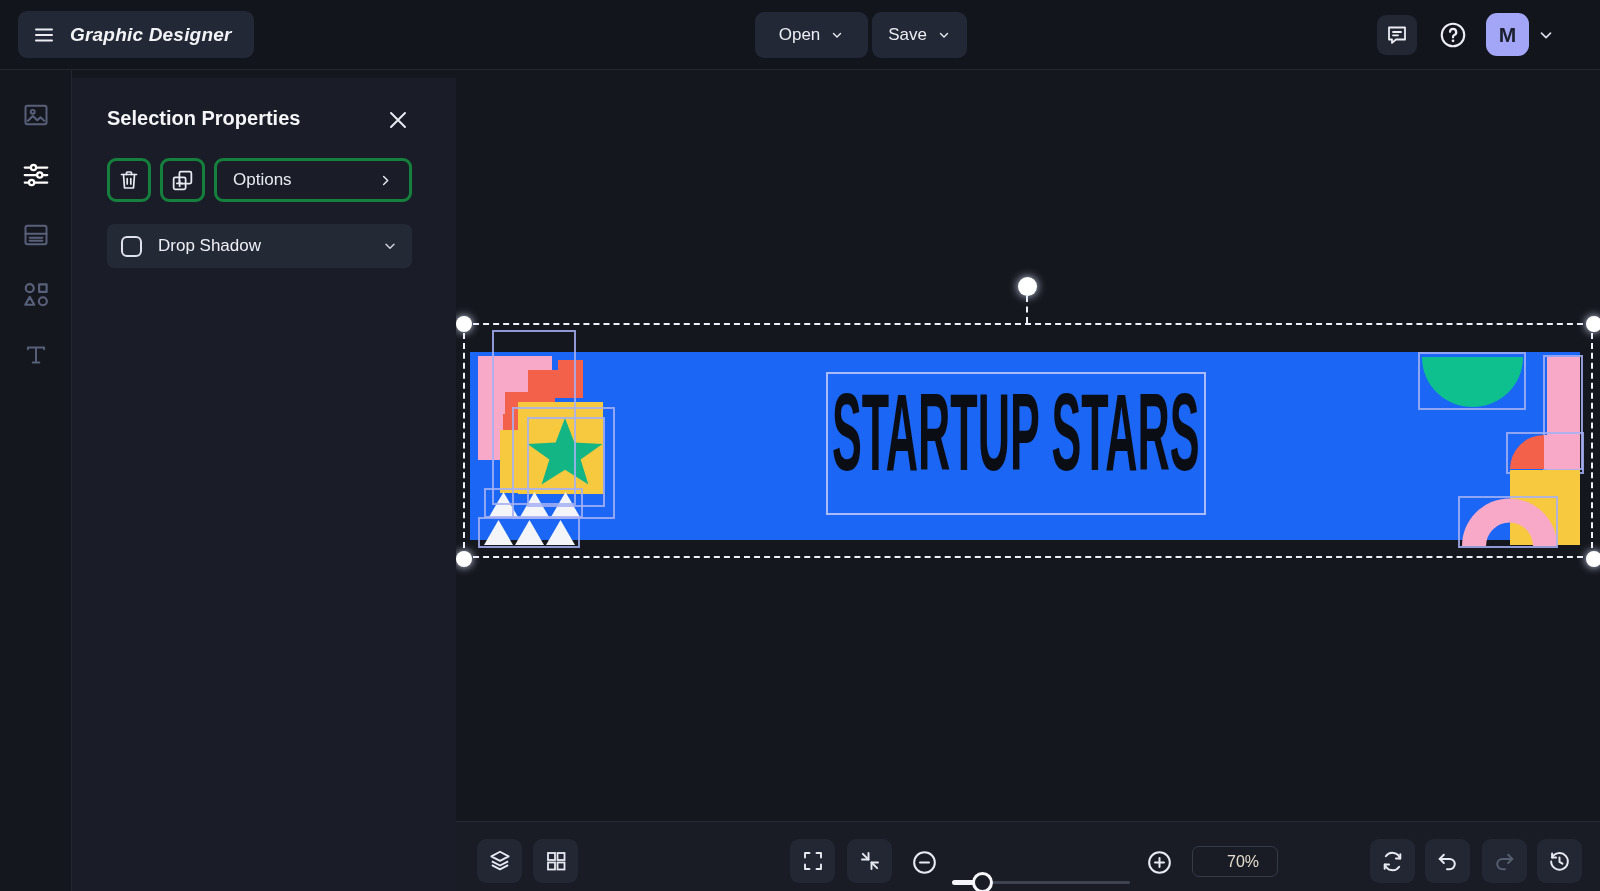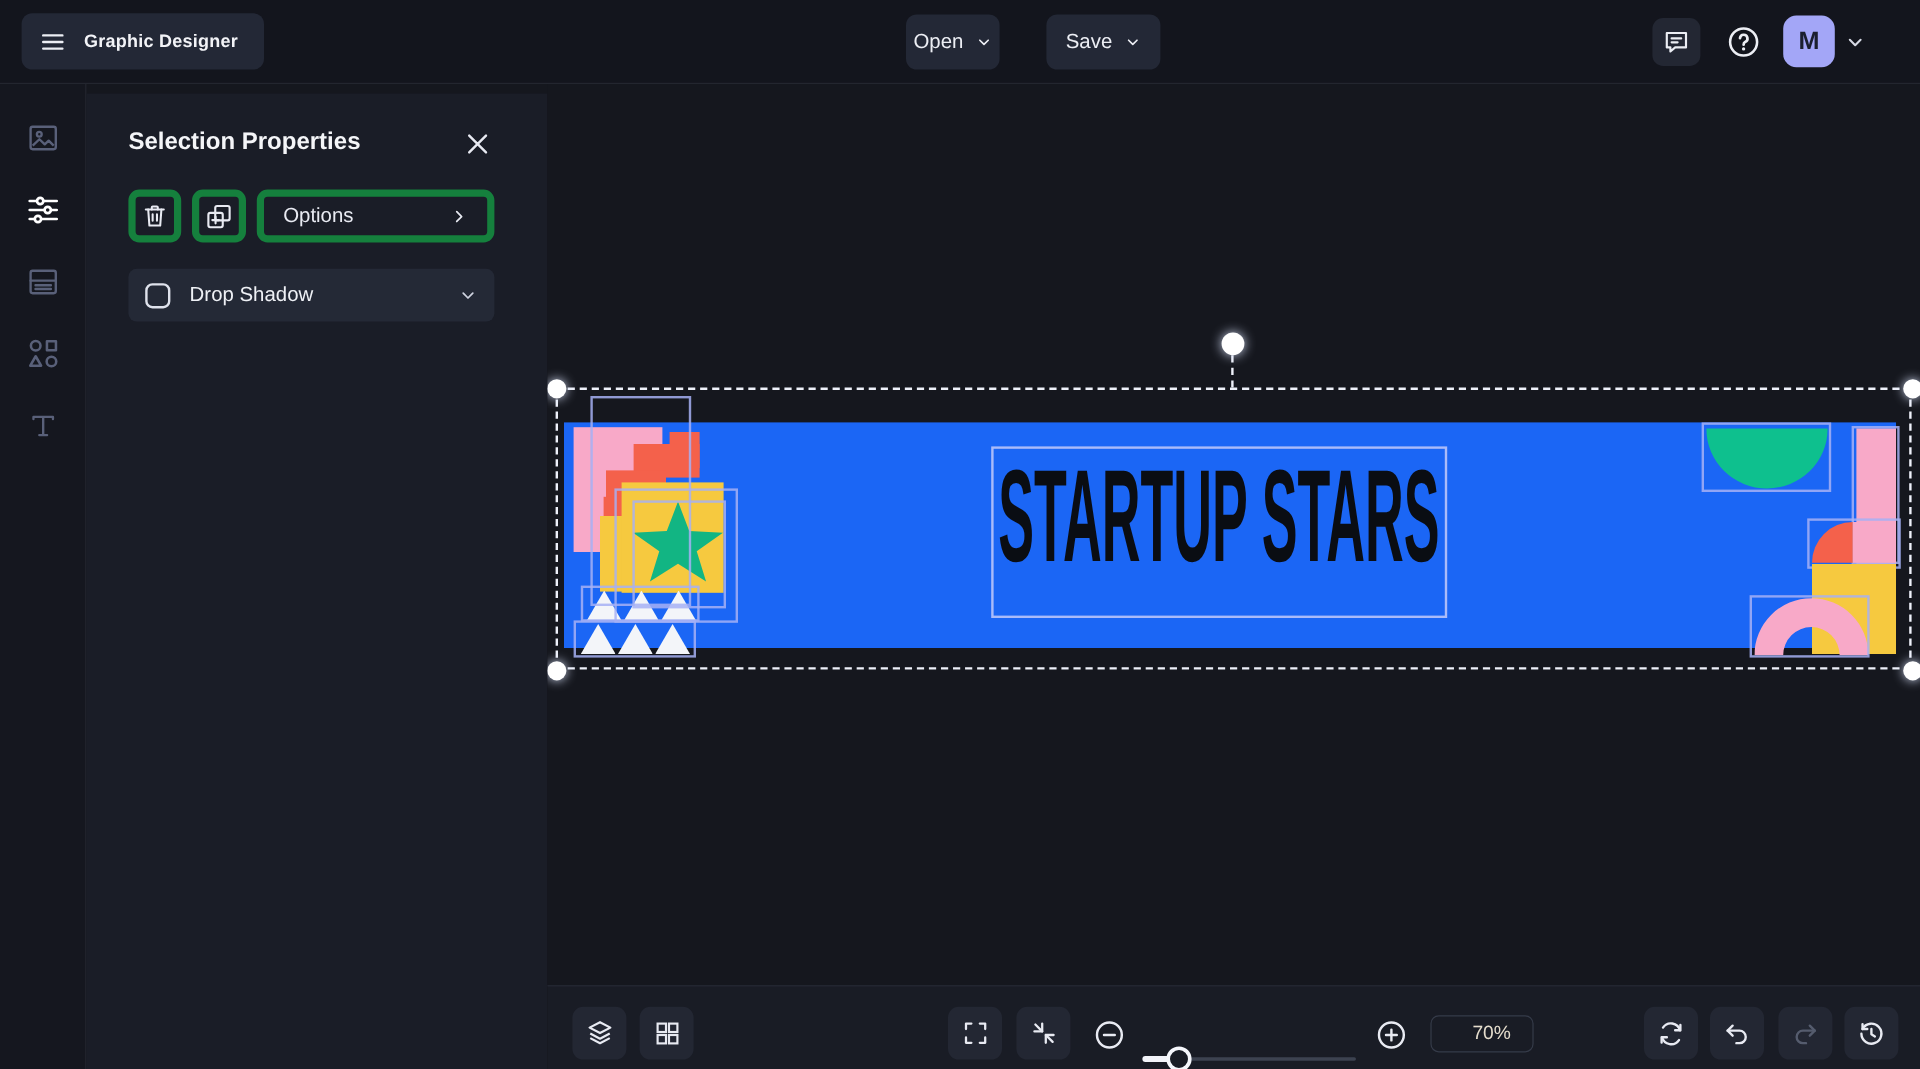--- a/index.html
+++ b/index.html
@@ -5,25 +5,25 @@
   * { margin:0; padding:0; box-sizing:border-box; }
   html,body { width:1600px; height:891px; overflow:hidden; background:#15171e;
     font-family:"Liberation Sans", sans-serif; color:#e8eaf2; }
   #app { position:relative; width:1600px; height:891px; }
 
   
   .topbar { position:absolute; left:0; top:0; width:1600px; height:70px;
     background:#13151d; border-bottom:1px solid #23262f; z-index:30; }
   .app-chip { position:absolute; left:18px; top:11px; height:47px; padding:0 22px 0 14px;
     background:#232836; border-radius:9px; display:flex; align-items:center; gap:14px; cursor:pointer; }
-  .app-chip .title { font-size:15px; font-weight:600; letter-spacing:.2px; color:#f2f3f7; }
+  .app-chip .title { font-size:19px; font-weight:600; letter-spacing:.2px; color:#f2f3f7;font-style:italic; }
   .tb-btn { position:absolute; top:12px; height:46px; background:#232836; border-radius:9px;
     display:flex; align-items:center; justify-content:center; gap:10px; font-size:17px;
     color:#eceef4; cursor:pointer; border:none; }
-  .tb-open { left:755px; width:78px; }
+  .tb-open { left:755px; width:113px; }
   .tb-save { left:872px; width:95px; }
   .icon-btn { position:absolute; background:#232733; border-radius:9px; display:flex;
     align-items:center; justify-content:center; cursor:pointer; }
   .tb-comment { left:1377px; top:15px; width:40px; height:40px; }
   .tb-help { position:absolute; left:1434px; top:16px; width:38px; height:38px; display:flex;
     align-items:center; justify-content:center; cursor:pointer; background:transparent; }
   .avatar { position:absolute; left:1486px; top:13px; width:43px; height:43px; border-radius:11px;
     background:#a3a6f7; color:#1b1f2e; font-size:21px; font-weight:700; display:flex;
     align-items:center; justify-content:center; cursor:pointer; }
   .avatar-chev { position:absolute; left:1537px; top:26px; width:18px; height:18px; cursor:pointer; color:#d6d9e4; }
@@ -33,21 +33,21 @@
     background:#15171f; border-right:1px solid #23262f; z-index:20; }
   .rail-item { position:absolute; left:0; width:72px; height:56px; display:flex;
     align-items:center; justify-content:center; color:#596079; cursor:pointer; }
   .rail-item.active { color:#ffffff; }
 
   
   .panel { position:absolute; left:72px; top:78px; width:384px; height:821px;
     background:#1a1d27; z-index:20; }
   .panel-title { position:absolute; left:35px; top:29px; font-size:20px; font-weight:700; color:#f4f5f8; }
   .panel-close { position:absolute; left:314px; top:30px; width:24px; height:24px; color:#e8eaf2; cursor:pointer; }
-  .p-btn { position:absolute; top:80px; height:44px; border:6px solid #15803d; border-radius:9px;
+  .p-btn { position:absolute; top:80px; height:44px; border:3px solid #15803d; border-radius:9px;
     background:transparent; display:flex; align-items:center; justify-content:center;
     color:#e8eaf2; cursor:pointer; }
   .p-trash { left:35px; width:44px; }
   .p-dup { left:88px; width:45px; }
   .p-options { left:142px; width:198px; justify-content:space-between; padding:0 16px; font-size:17px; }
   .drop-row { position:absolute; left:35px; top:146px; width:305px; height:44px; background:#242936;
     border-radius:7px; display:flex; align-items:center; padding:0 14px; gap:16px; cursor:pointer; }
   .checkbox { width:21px; height:21px; border:2px solid #dfe2ec; border-radius:6px; background:transparent; flex:none; }
   .drop-label { font-size:17px; color:#eef0f5; flex:1; }
 

